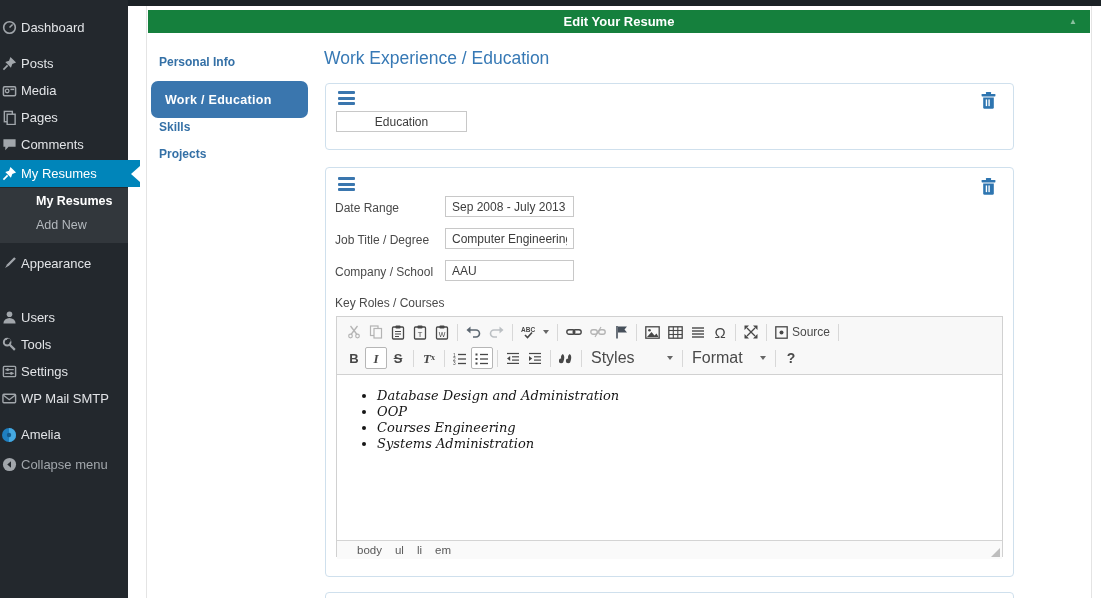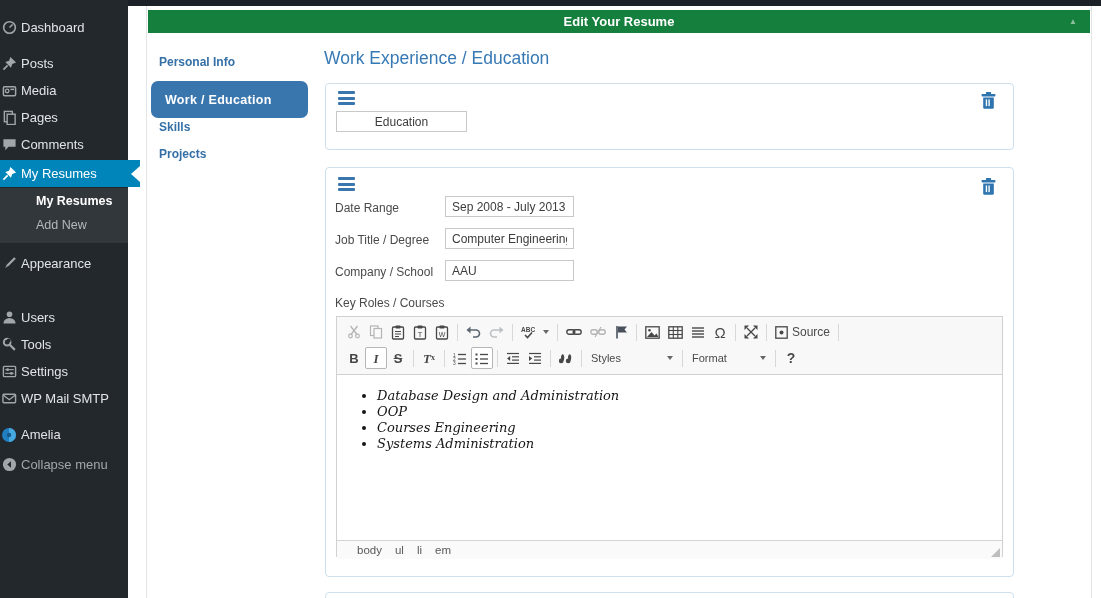--- a/index.html
+++ b/index.html
@@ -82,21 +82,21 @@
     padding:0 3px; border:1px solid transparent; border-radius:2px; cursor:pointer;
     color:#474747; font-size:12.5px; line-height:0;
   }
   .tb-btn.on { border-color:#b6b6b6; background:#fff; }
   .tb-btn.disabled { opacity:.38; cursor:default; }
   .tb-sep { width:1px; height:17px; background:#d8d8d8; margin:0 4px; flex:0 0 1px; }
   .tb-txt { font-size:13px; line-height:1; }
   .tb-caret { width:0; height:0; border-left:3.5px solid transparent; border-right:3.5px solid transparent;
     border-top:4px solid #666; margin-left:4px; }
   .tb-combo { display:flex; align-items:center; justify-content:space-between; height:22px;
-    padding:0 5px; cursor:pointer; color:#4a4a4a; font-size:11px; }
+    padding:0 5px; cursor:pointer; color:#4a4a4a; font-size:16px; }
   .combo-styles { width:92px; } .combo-format { width:84px; }
   .b-bold { font-weight:bold; } 
   .b-italic { font-style:italic; font-family:"Liberation Serif", serif; font-weight:bold; }
   .b-strike { text-decoration:line-through; font-weight:bold; }
   .b-tx { font-style:italic; font-family:"Liberation Serif", serif; font-weight:bold; }
   .b-tx sub { font-size:8px; font-style:normal; }
   .b-help { font-weight:bold; font-size:14px; color:#4a4a4a; }
   .src-label { font-size:12px; margin-left:4px; color:#4a4a4a; }
 
   .cke-contents { height:165px; background:#fff; overflow:hidden; cursor:text; }

